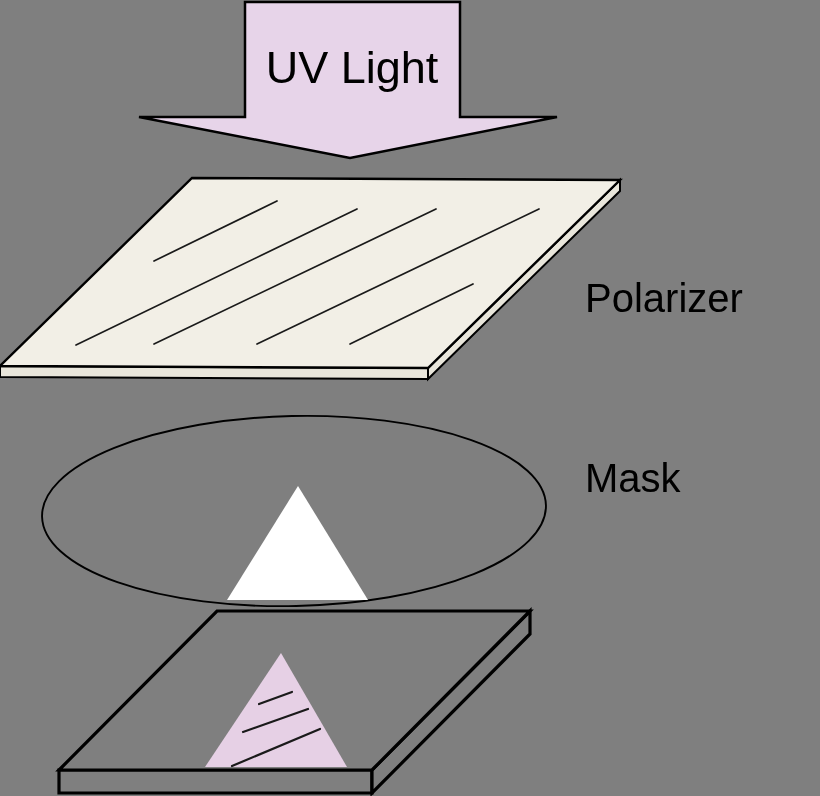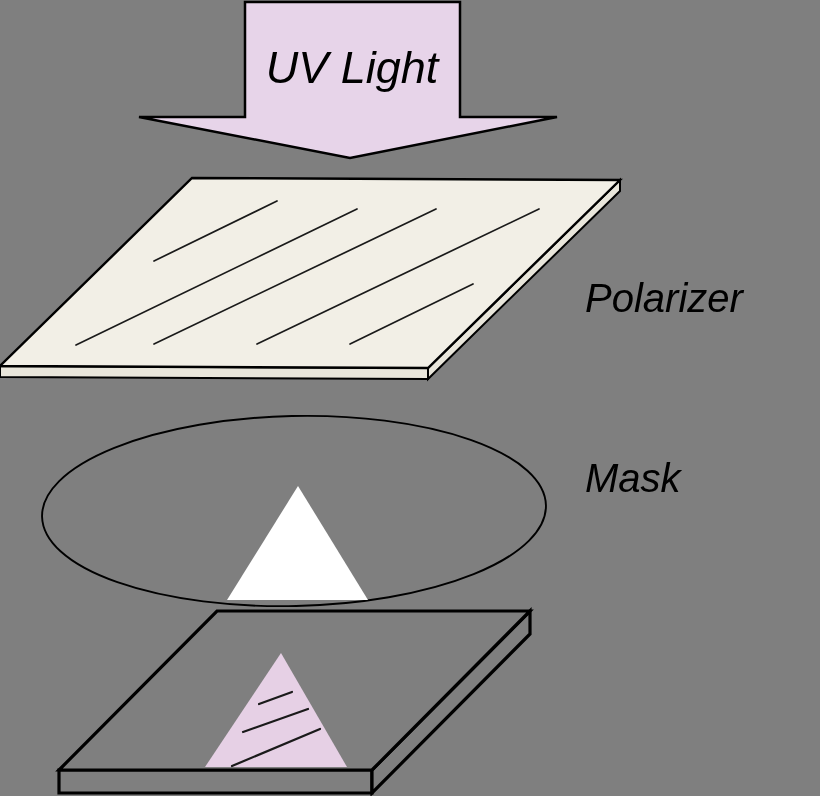--- a/index.html
+++ b/index.html
@@ -8,21 +8,20 @@
     width: 820px;
     height: 796px;
     overflow: hidden;
     background: #7f7f7f;
     font-family: "Liberation Sans", sans-serif;
   }
   .diagram-wrap {
     width: 820px;
     height: 596px;
     position: relative;
-    font-style: italic;
   }
   svg { display: block; }
   text {
     font-family: "Liberation Sans", sans-serif;
     fill: #000000;
   }
   .big-label { font-size: 40px; }
   .arrow-label { font-size: 45px; }
 </style>
 </head>

